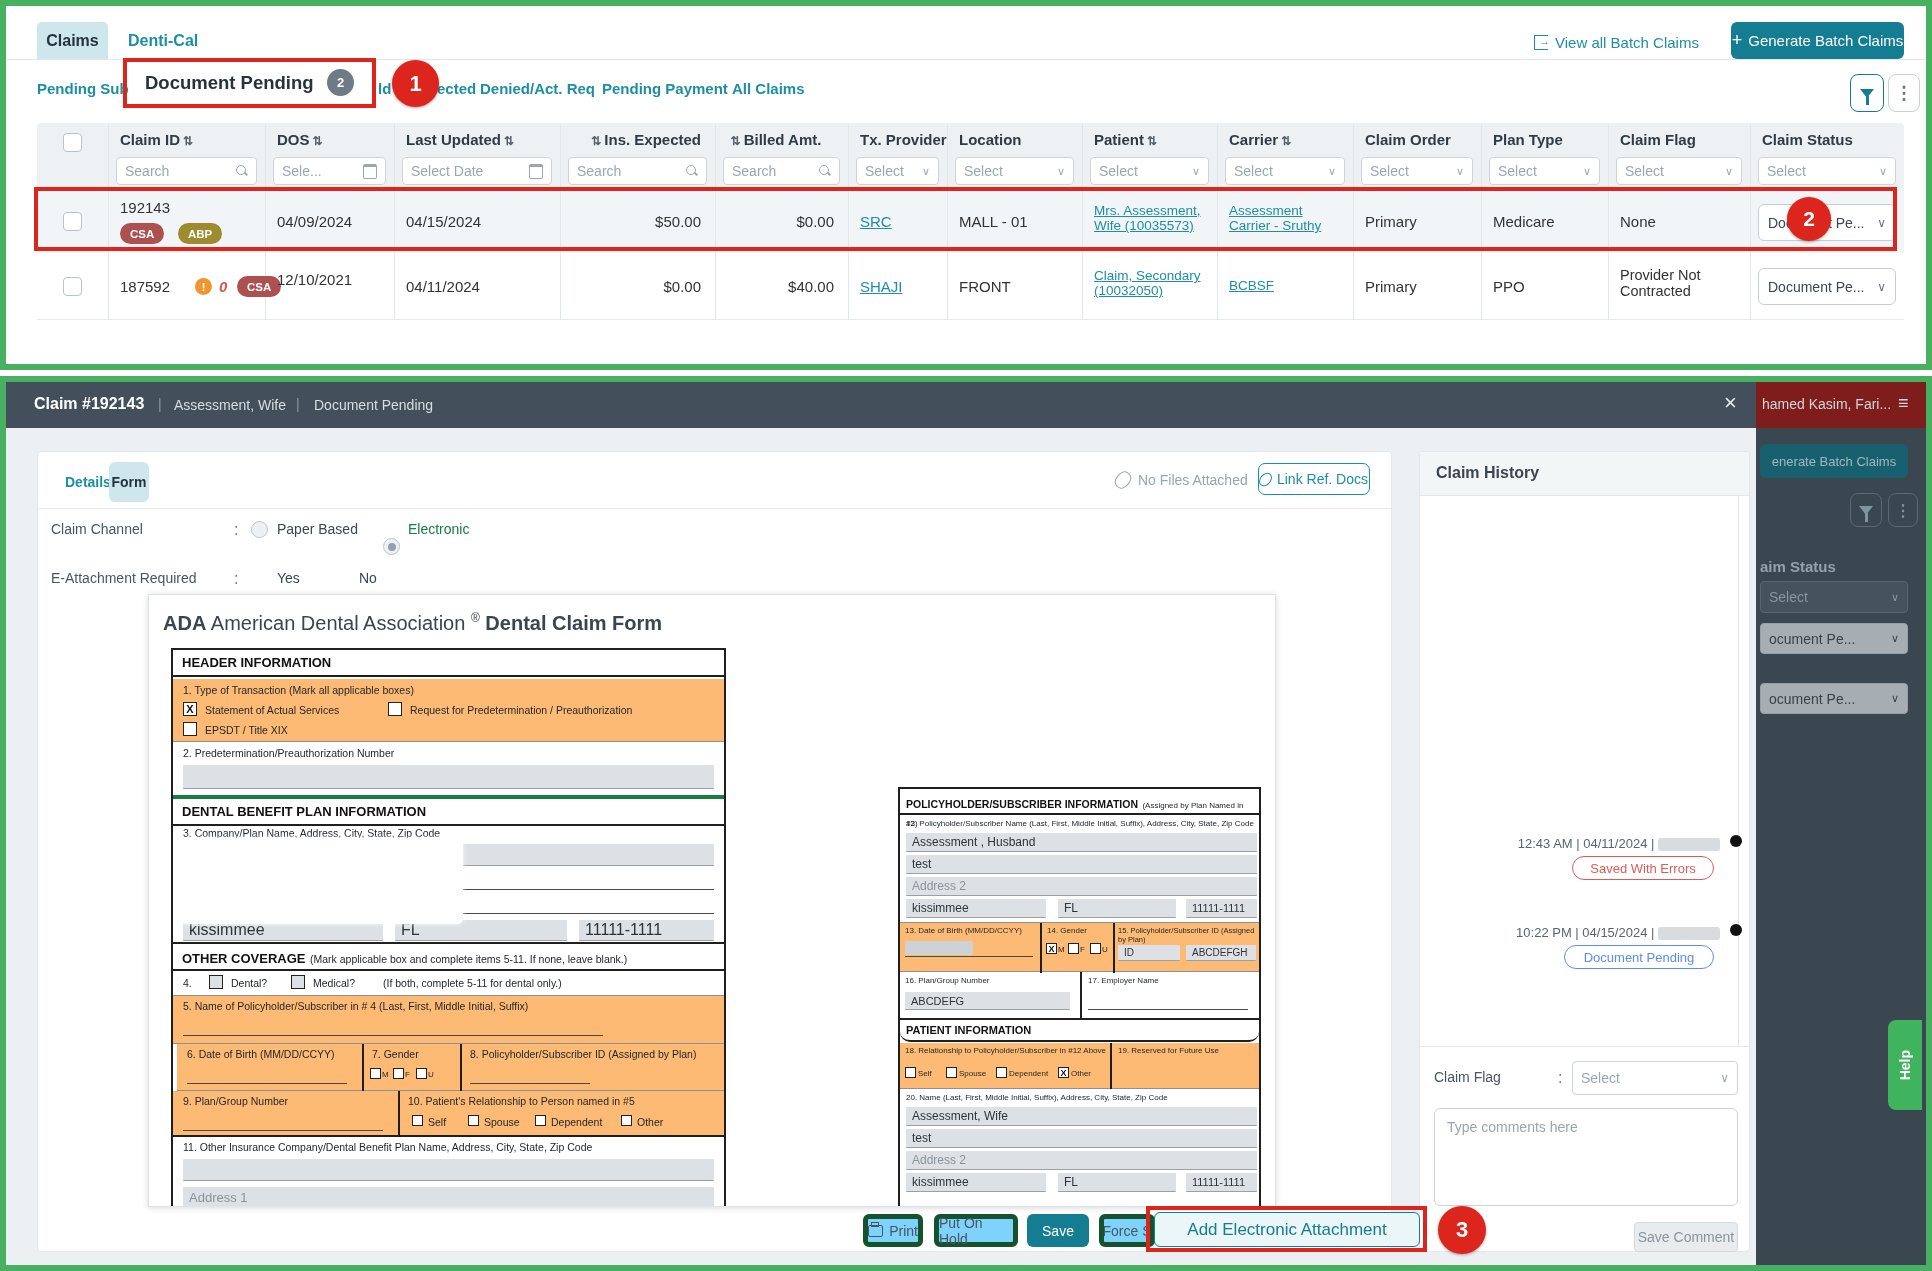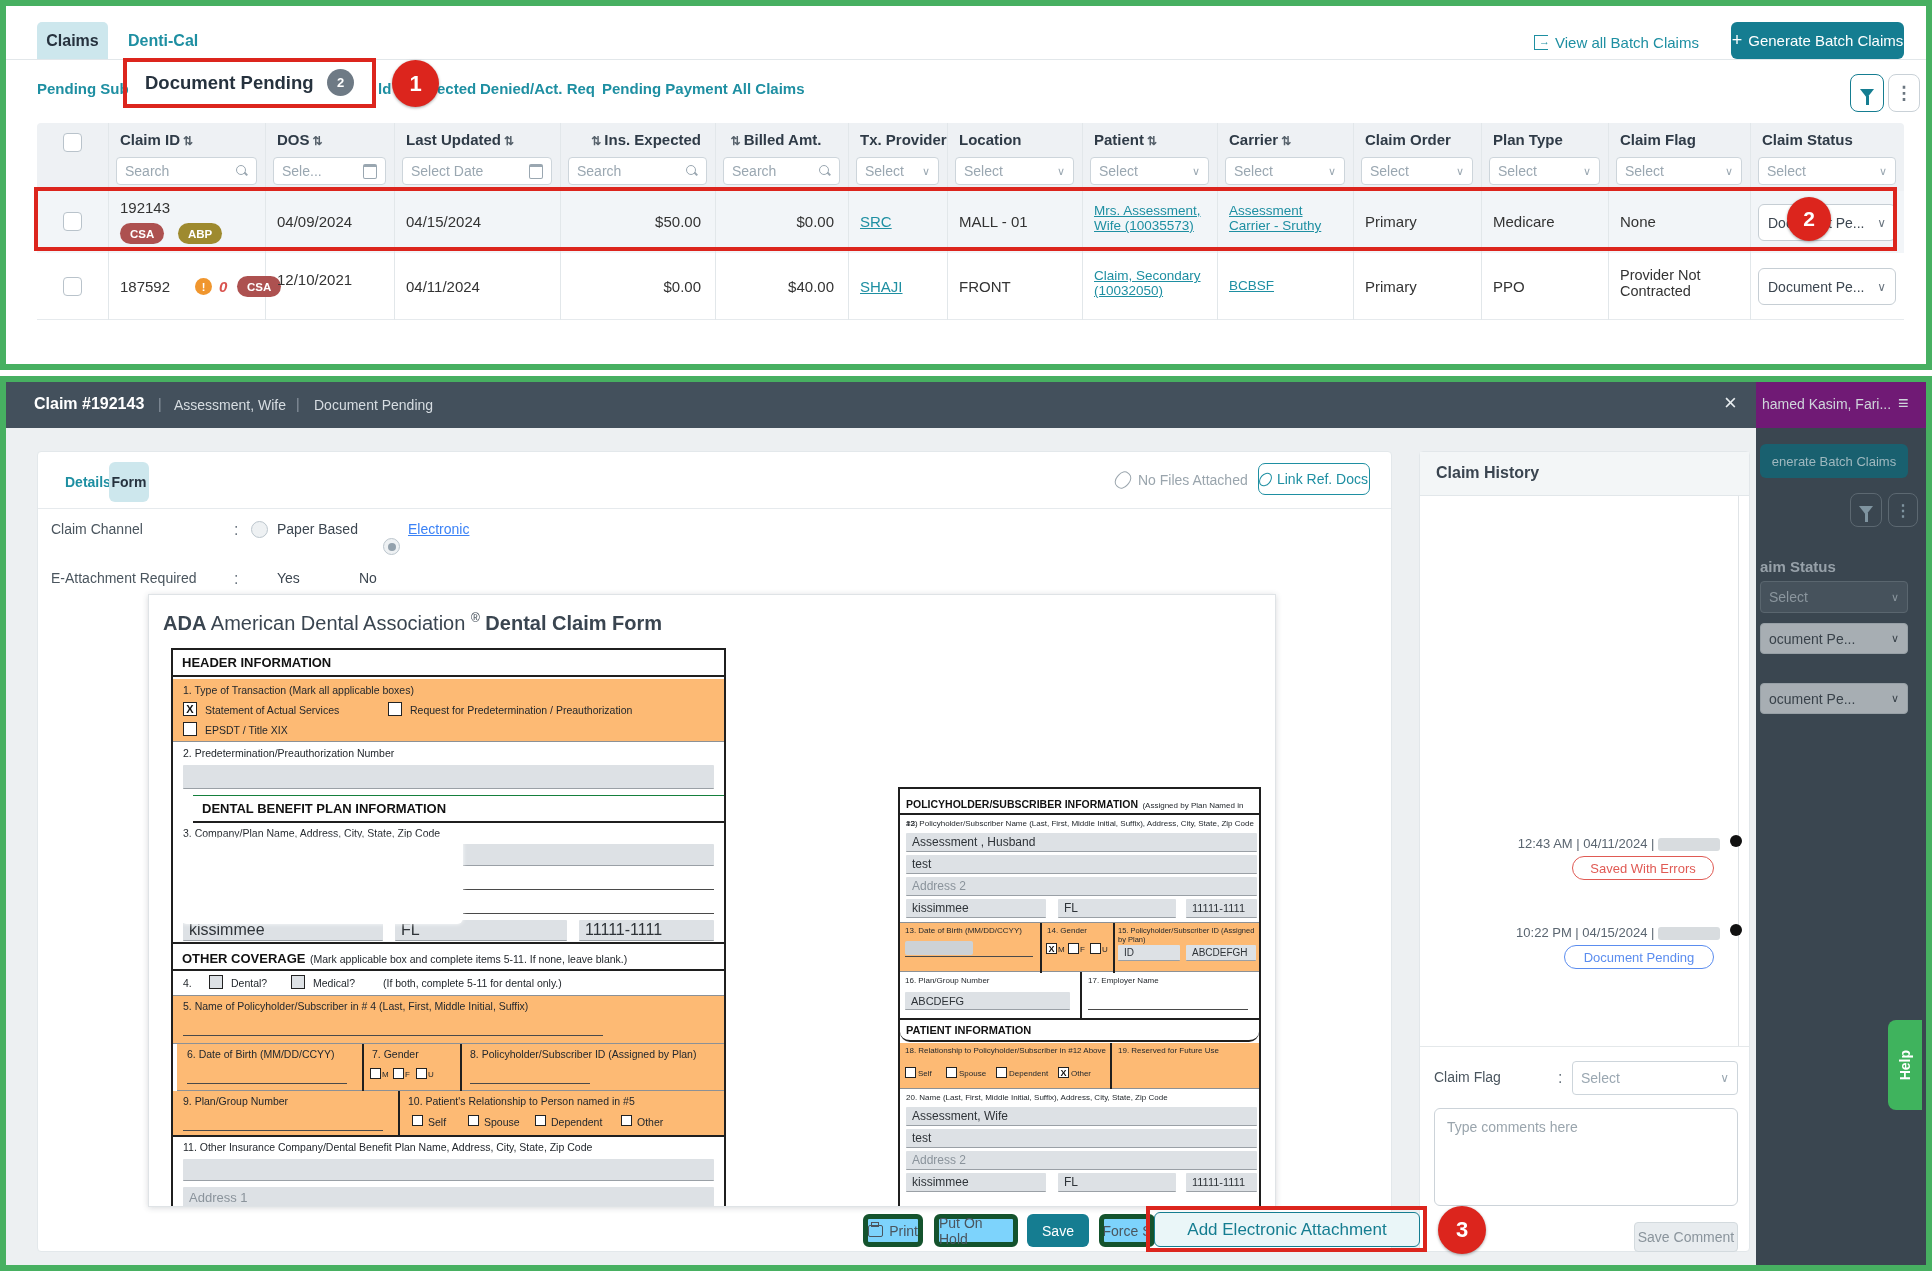--- a/index.html
+++ b/index.html
@@ -264,21 +264,21 @@
     <div class="a btn" style="left:1220px;top:11px;width:112px;height:32px;border:1px solid #1e8fa2;color:#1e8fa2;gap:6px;border-radius:7px;">
         <span class="clip" style="color:#1e8fa2;width:9px;height:13px;"></span>
         <span>Link Ref. Docs</span>
       </div>
 
     <div class="a" style="left:13px;top:69px;color:#4a555e;font-size:14px;">Claim Channel</div>
     <div class="a" style="left:196px;top:69px;color:#6b7680;">:</div>
     <div class="a radio" style="left:213px;top:69px;"></div>
     <div class="a" style="left:239px;top:69px;color:#3c4650;font-size:14px;">Paper Based</div>
     <div class="a radio sel" style="left:345px;top:69px;"></div>
-    <div class="a" style="left:370px;top:69px;color:#3b82f6;font-size:14px;text-decoration:underline;">Electronic</div>
+    <div class="a" style="left:370px;top:69px;color:#15803d;font-size:14px;">Electronic</div>
 
     <div class="a" style="left:13px;top:118px;color:#4a555e;font-size:14px;">E-Attachment Required</div>
     <div class="a" style="left:196px;top:118px;color:#6b7680;">:</div>
     <div class="a radio sel" style="left:213px;top:118px;"></div>
     <div class="a" style="left:239px;top:118px;color:#3c4650;font-size:14px;">Yes</div>
     <div class="a radio" style="left:295px;top:118px;"></div>
     <div class="a" style="left:321px;top:118px;color:#3c4650;font-size:14px;">No</div>
 
     <div class="a" style="left:110px;top:142px;width:1128px;height:613px;background:#fff;border:1px solid #dfe3e6;box-shadow:0 1px 6px rgba(40,50,60,.18);overflow:hidden;">
       <div class="a" style="left:14px;top:16px;font-size:20px;color:#3a4550;">
@@ -298,21 +298,21 @@
           <span class="a flb" style="left:32px;top:25px;">Statement of Actual Services</span>
           <span class="a fcb" style="left:215px;top:23px;"></span>
           <span class="a flb" style="left:237px;top:25px;">Request for Predetermination / Preauthorization</span>
           <span class="a fcb" style="left:10px;top:43px;"></span>
           <span class="a flb" style="left:32px;top:45px;">EPSDT / Title XIX</span>
         </div>
         <div class="a" style="left:0;top:92px;width:551px;height:53px;">
           <span class="a flb" style="left:10px;top:5px;">2. Predetermination/Preauthorization Number</span>
           <span class="a fbar" style="left:10px;top:23px;width:531px;height:24px;"></span>
         </div>
-        <div class="a fsh" style="left:0;top:145px;width:551px;border-top:1px solid #15803d;box-sizing:border-box;margin-left:20px;">DENTAL BENEFIT PLAN INFORMATION</div>
+        <div class="a fsh" style="left:0;top:145px;width:551px;border-top:4px solid #15803d;box-sizing:border-box;">DENTAL BENEFIT PLAN INFORMATION</div>
         <div class="a" style="left:0;top:174px;width:551px;height:120px;border-bottom:2px solid #1f1f1f;">
           <span class="a flb" style="left:10px;top:3px;">3. Company/Plan Name, Address, City, State, Zip Code</span>
           <span class="a fbar" style="left:10px;top:20px;width:531px;height:22px;"></span>
           <span class="a ufield" style="left:10px;top:48px;width:531px;height:18px;"></span>
           <span class="a ufield" style="left:10px;top:72px;width:531px;height:18px;"></span>
           <span class="a fbar" style="left:10px;top:96px;width:200px;height:21px;">
               <span>kissimmee</span>
             </span>
           <span class="a fbar" style="left:222px;top:96px;width:172px;height:21px;">
               <span>FL</span>
@@ -527,21 +527,21 @@
       </div>
     <div class="a" style="left:14px;top:656px;width:304px;height:98px;border:1px solid #ccd3d9;border-radius:6px;">
       <span class="a" style="left:12px;top:10px;font-size:14px;color:#9aa5ad;">Type comments here</span>
     </div>
     <div class="a btn" style="left:214px;top:770px;width:104px;height:30px;background:#e8ecef;border:1px solid #d3dade;color:#8a949c;border-radius:4px;">
         <span>Save Comment</span>
       </div>
   </div>
 
   <div class="a" style="left:1750px;top:0;width:170px;height:883px;background:#3a4650;">
-    <div class="a" style="left:0;top:0;width:170px;height:46px;background:#701a75;">
+    <div class="a" style="left:0;top:0;width:170px;height:46px;background:#7f1d1d;">
       <span class="a" style="left:6px;top:14px;color:#cfd6db;font-size:14px;white-space:nowrap;">hamed Kasim, Fari...</span>
       <span class="a" style="left:142px;top:11px;color:#cfd6db;font-size:18px;">≡</span>
     </div>
     <div class="a btn" style="left:4px;top:62px;width:148px;height:34px;background:#19606f;color:#9fb8bf;font-size:13px;overflow:hidden;white-space:nowrap;">
         <span>enerate Batch Claims</span>
       </div>
     <div class="a btn" style="left:94px;top:111px;width:32px;height:34px;border:1px solid #5c6871;border-radius:8px;color:#7f94a0;">
         <span class="funnel"></span>
       </div>
     <div class="a btn" style="left:132px;top:111px;width:30px;height:34px;border:1px solid #5c6871;border-radius:8px;color:#7f94a0;font-size:16px;font-weight:bold;">

